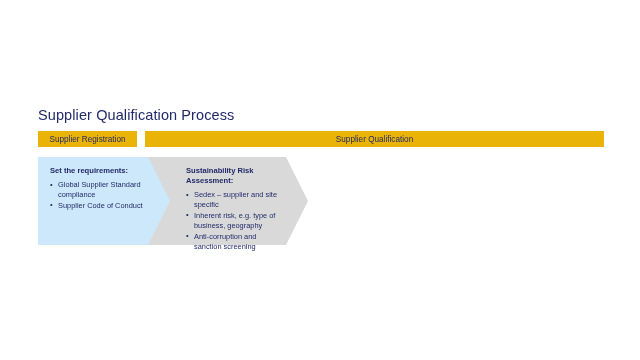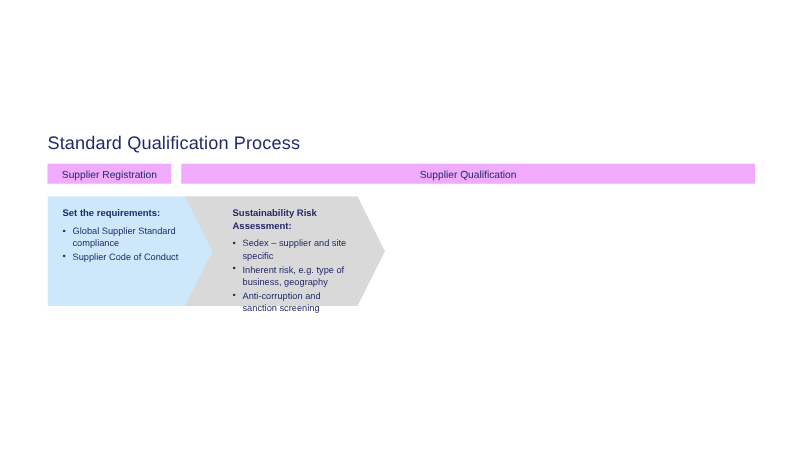--- a/index.html
+++ b/index.html
@@ -29,21 +29,21 @@
     color: #222A68;
     letter-spacing: 0.1px;
     white-space: nowrap;
   }
 
   
   .phase-bar {
     position: absolute;
     top: 131px;
     height: 16px;
-    background: #f0abfc;
+    background: #eab308;
     display: flex;
     align-items: center;
     justify-content: center;
   }
   .phase-bar .phase-label {
     font-size: 8.2px;
     color: #222A68;
     white-space: nowrap;
   }
   .phase-bar-registration {
@@ -125,21 +125,21 @@
   .chevron-3 { left: 288px; width: 160px; }
   .chevron-3 .chev-body { padding-left: 38px; padding-right: 26px; }
   .chevron-4 { left: 428px; width: 190px; }
   .chevron-4 .chev-body { padding-left: 38px; padding-right: 26px; }
 </style>
 </head>
 <body>
 
 <div class="slide">
 
-  <div class="page-title">Standard Qualification Process</div>
+  <div class="page-title">Supplier Qualification Process</div>
 
   <div class="phase-bar phase-bar-registration">
     <span class="phase-label">Supplier Registration</span>
   </div>
 
   <div class="phase-bar phase-bar-qualification">
     <span class="phase-label">Supplier Qualification</span>
   </div>
 
   <div class="chevron-row">

